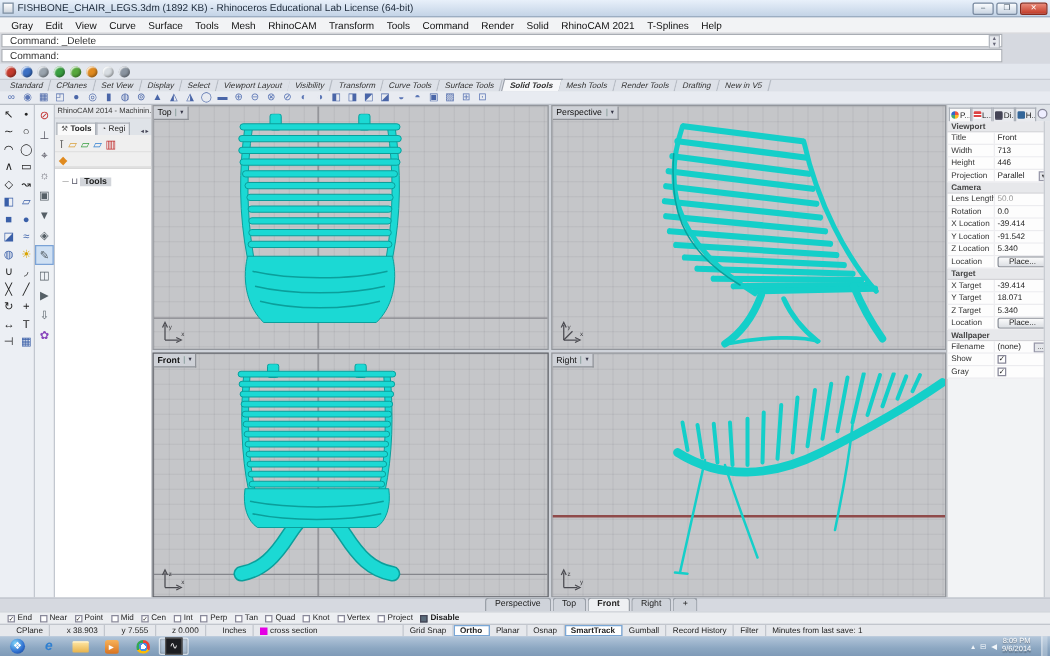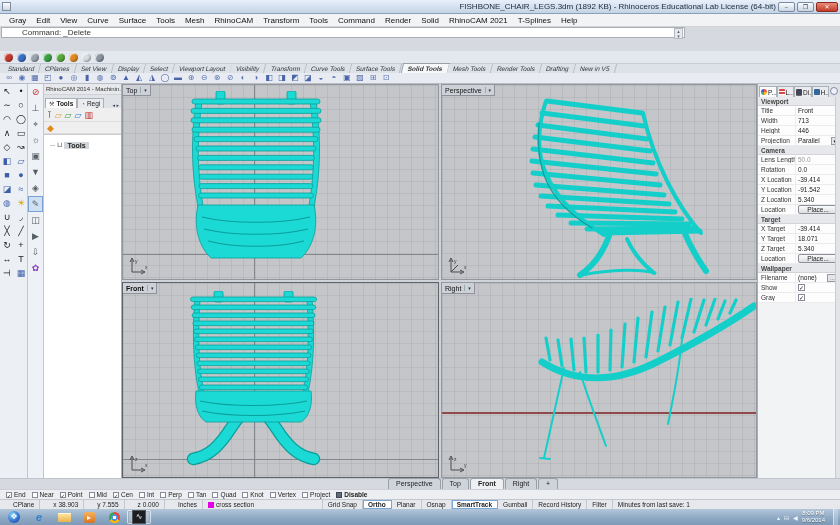--- a/index.html
+++ b/index.html
@@ -4,31 +4,31 @@
 <style>
   html,body{margin:0;padding:0;background:#9aa3ad;}
   *{box-sizing:border-box;}
   #screen{position:relative;width:840px;height:525px;background:#d6d9e0;overflow:hidden;
           font-family:"Liberation Sans","DejaVu Sans",sans-serif;color:#222;}
   
   .titlebar{position:absolute;left:0;top:0;width:840px;height:14px;
     background:linear-gradient(#e8f0fa,#c3d3e6);border-bottom:1px solid #8ba0b8;
     display:flex;align-items:center;padding:0 2px;font-size:8px;}
   .doc-icon{width:9px;height:9px;background:linear-gradient(#fdfdfd,#cfd6de);border:1px solid #7e8globalea;border:1px solid #7e8ea0;margin-right:3px;}
-  .win-title{flex:1;white-space:nowrap;overflow:hidden;color:#1b2838;text-align:right;}
+  .win-title{flex:1;white-space:nowrap;overflow:hidden;color:#1b2838;}
   .winbtn{width:17px;height:10px;margin-left:2px;border:1px solid #7a8aa0;border-radius:2px;
     background:linear-gradient(#fafcfe,#c9d4e2);font-size:6px;line-height:8px;text-align:center;color:#345;}
   .winbtn.close{background:linear-gradient(#e98a7a,#c33b28);color:#fff;border-color:#8a2a1c;width:22px;}
   
   .menubar{position:absolute;left:0;top:14px;width:840px;height:13px;background:#f2f3f5;
     border-bottom:1px solid #d4d4d8;display:flex;align-items:center;padding-left:4px;}
   .menu-item{font-size:8px;padding:0 5px;color:#111;}
   
-  .cmdline{position:absolute;left:1px;width:684px;height:11px;background:#fff;border:1px solid #a9adb4;
-    font-size:8px;line-height:10px;padding-left:20px;color:#333;}
+  .cmdline{position:absolute;left:1px;width:801px;height:11px;background:#fff;border:1px solid #a9adb4;
+    font-size:8px;line-height:10px;padding-left:6px;color:#333;}
   .cmd-scroll{position:absolute;right:1px;width:9px;font-size:5px;line-height:5px;text-align:center;color:#667;
     background:#e7e9ee;border:1px solid #b5b9c0;height:11px;}
   
   .ballrow{position:absolute;left:0;top:51px;width:840px;height:13px;background:#e3e7ee;
     border-bottom:1px solid #c8ccd4;display:flex;align-items:center;gap:4px;padding-left:4px;}
   .ball{width:9px;height:9px;border-radius:50%;box-shadow:inset 1px 1px 1px rgba(255,255,255,.8),inset -1px -1px 2px rgba(0,0,0,.35);}
   
   .ttabs{position:absolute;left:0;top:64px;width:840px;height:9px;background:#dde1e8;display:flex;align-items:flex-end;padding-left:3px;}
   .ttab{font-size:6.5px;padding:0 5px;color:#333;border-right:1px solid #b7bcc4;transform:skewX(-14deg);background:#dde1e8;line-height:9px;}
   .ttab.active{background:#f6f7f9;font-weight:bold;border:1px solid #9aa0aa;border-bottom:none;}
@@ -186,20 +186,23 @@
 
       <span class="menu-item">T-Splines</span>
 
       <span class="menu-item">Help</span>
 
   </div>
 
   <div class="cmdline" style="top:27px;">
     <span>Command: _Delete</span>
     <span class="cmd-scroll" style="top:0;"><span>▴</span><br><span>▾</span></span>
+  </div>
+  <div class="cmdline" style="top:39px;">
+    <span>Command:</span>
   </div>
 
   <div class="ballrow">
 
       <span class="ball" style="background: rgb(196, 59, 46);"></span>
 
       <span class="ball" style="background: rgb(58, 111, 196);"></span>
 
       <span class="ball" style="background: rgb(154, 164, 174);"></span>
 

